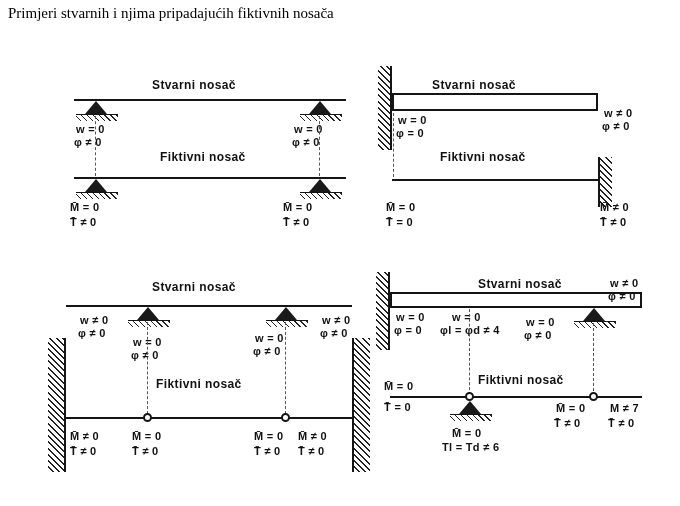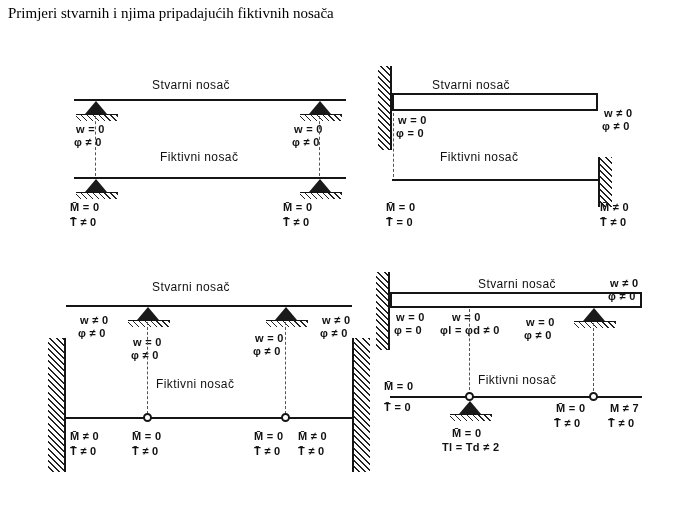--- a/index.html
+++ b/index.html
@@ -1,20 +1,20 @@
 <!DOCTYPE html>
 <html><head>
 <meta charset="utf-8">
 <style>
   * { margin:0; padding:0; box-sizing:border-box; }
   html,body { background:#ffffff; }
   body { width:680px; height:506px; position:relative; font-family:"Liberation Sans",sans-serif; color:#111; }
   .stage { position:absolute; left:0; top:0; width:680px; height:506px; background:#fff; overflow:hidden; }
   .title { position:absolute; font-family:"Liberation Serif",serif; font-size:15px; color:#000; white-space:nowrap; }
-  .sec { position:absolute; font-size:12px; font-weight:normal; letter-spacing:.4px; white-space:nowrap; color:#111; }
+  .sec { position:absolute; font-size:12px; font-weight:bold; letter-spacing:.4px; white-space:nowrap; color:#111; }
   .lbl { position:absolute; font-size:11px; font-weight:bold; letter-spacing:.3px; white-space:nowrap; color:#111; }
   .beam { position:absolute; height:2px; background:#151515; }
   .band { position:absolute; border:2px solid #151515; background:#fff; }
   .dashv { position:absolute; width:0; border-left:1.5px dashed #555; }
   .tri { position:absolute; width:0; height:0; border-left:11px solid transparent; border-right:11px solid transparent; border-bottom:13px solid #1a1a1a; }
   .ground { position:absolute; height:7px; border-top:1.5px solid #151515;
             background:repeating-linear-gradient(45deg,transparent 0,transparent 3px,#222 3px,#222 4.2px); }
   .wall { position:absolute; background:repeating-linear-gradient(45deg,transparent 0,transparent 3px,#222 3px,#222 4.4px); }
   .wall.face-r { border-right:2px solid #151515; }
   .wall.face-l { border-left:2px solid #151515; }
@@ -115,39 +115,39 @@
   <div>
     <div class="sec" style="left:478px;top:277px">Stvarni nosač</div>
     <div class="wall face-r" style="left:376px;top:272px;width:14px;height:78px"></div>
     <div class="band" style="left:390px;top:292px;width:252px;height:16px"></div>
     <div class="tri" style="left:583px;top:308px"></div>
     <div class="ground" style="left:574px;top:321px;width:42px"></div>
 
     <div class="lbl" style="left:396px;top:311px">w = 0</div>
     <div class="lbl" style="left:394px;top:324px">φ = 0</div>
     <div class="lbl" style="left:452px;top:311px">w = 0</div>
-    <div class="lbl" style="left:440px;top:324px">φl = φd ≠ 0</div>
+    <div class="lbl" style="left:440px;top:324px">φl = φd ≠ 4</div>
     <div class="lbl" style="left:526px;top:316px">w = 0</div>
     <div class="lbl" style="left:524px;top:329px">φ ≠ 0</div>
     <div class="lbl" style="left:610px;top:277px">w ≠ 0</div>
     <div class="lbl" style="left:608px;top:290px">φ ≠ 0</div>
 
     <div class="sec" style="left:478px;top:373px">Fiktivni nosač</div>
     <div class="dashv" style="left:469px;top:309px;height:86px"></div>
     <div class="dashv" style="left:593px;top:323px;height:68px"></div>
     <div class="beam" style="left:390px;top:396px;width:252px"></div>
 
     <div class="lbl" style="left:384px;top:380px">M̄ = 0</div>
     <div class="lbl" style="left:384px;top:401px">T̄ = 0</div>
 
     <div class="hinge" style="left:465px;top:392px"></div>
     <div class="tri" style="left:459px;top:401px"></div>
     <div class="ground" style="left:450px;top:414px;width:42px"></div>
     <div class="lbl" style="left:452px;top:427px">M̄ = 0</div>
-    <div class="lbl" style="left:442px;top:441px">Tl = Td ≠ 2</div>
+    <div class="lbl" style="left:442px;top:441px">Tl = Td ≠ 6</div>
 
     <div class="hinge" style="left:589px;top:392px"></div>
     <div class="lbl" style="left:556px;top:402px">M̄ = 0</div>
     <div class="lbl" style="left:554px;top:417px">T̄ ≠ 0</div>
     <div class="lbl" style="left:610px;top:402px">M ≠ 7</div>
     <div class="lbl" style="left:608px;top:417px">T̄ ≠ 0</div>
   </div>
 
 </div>
 

